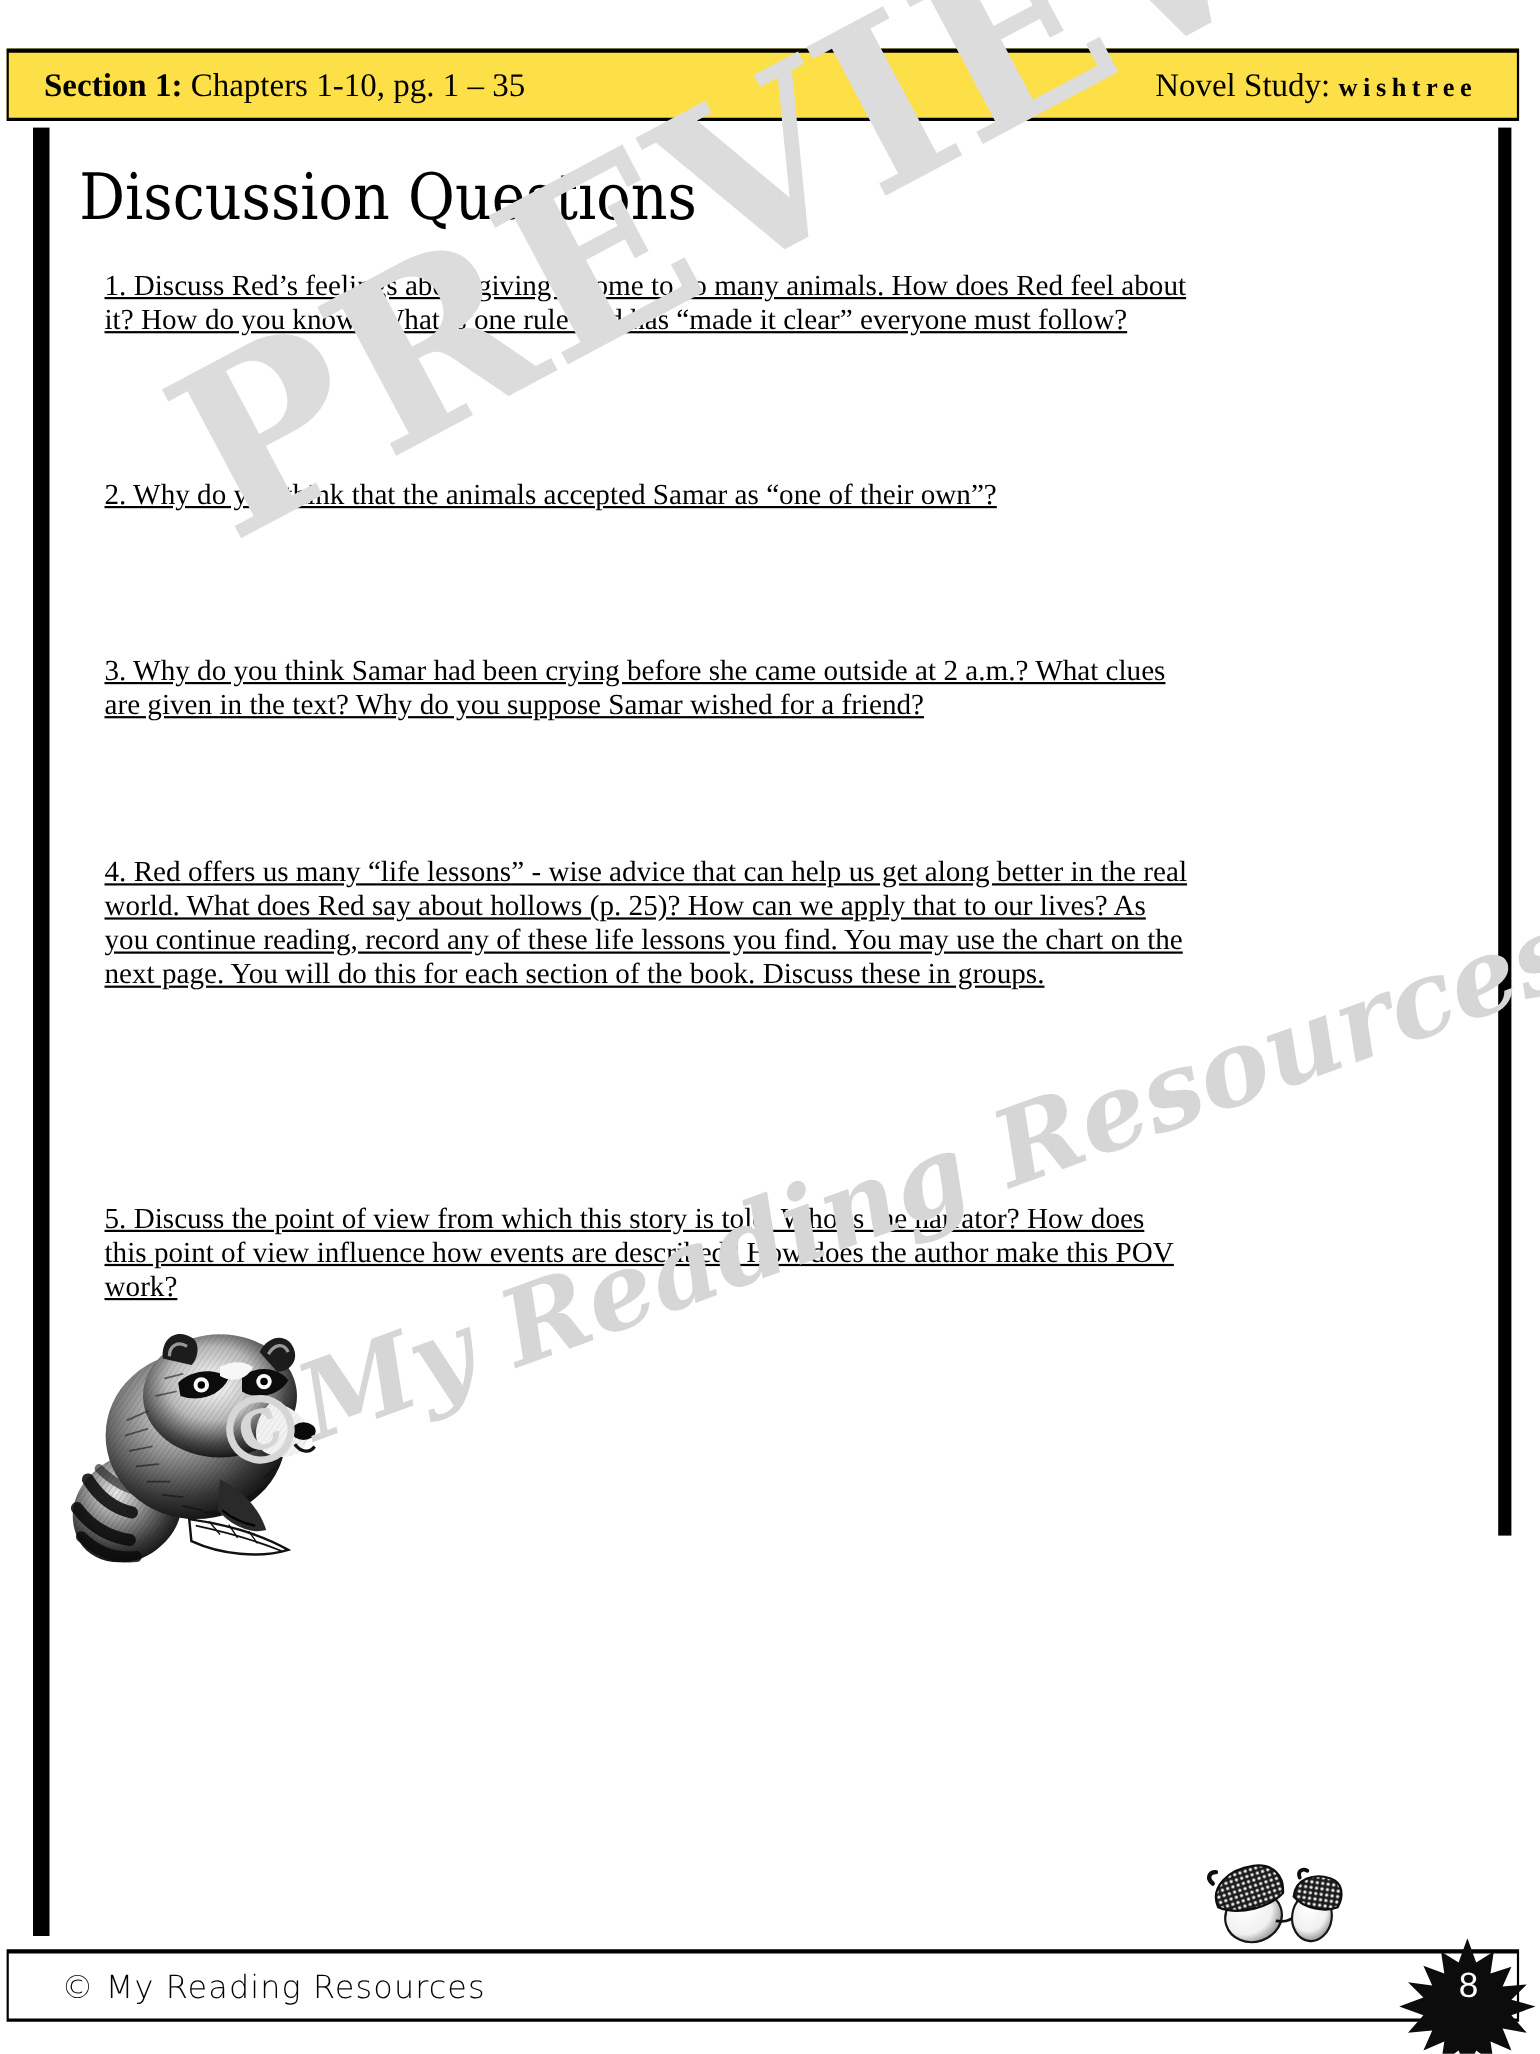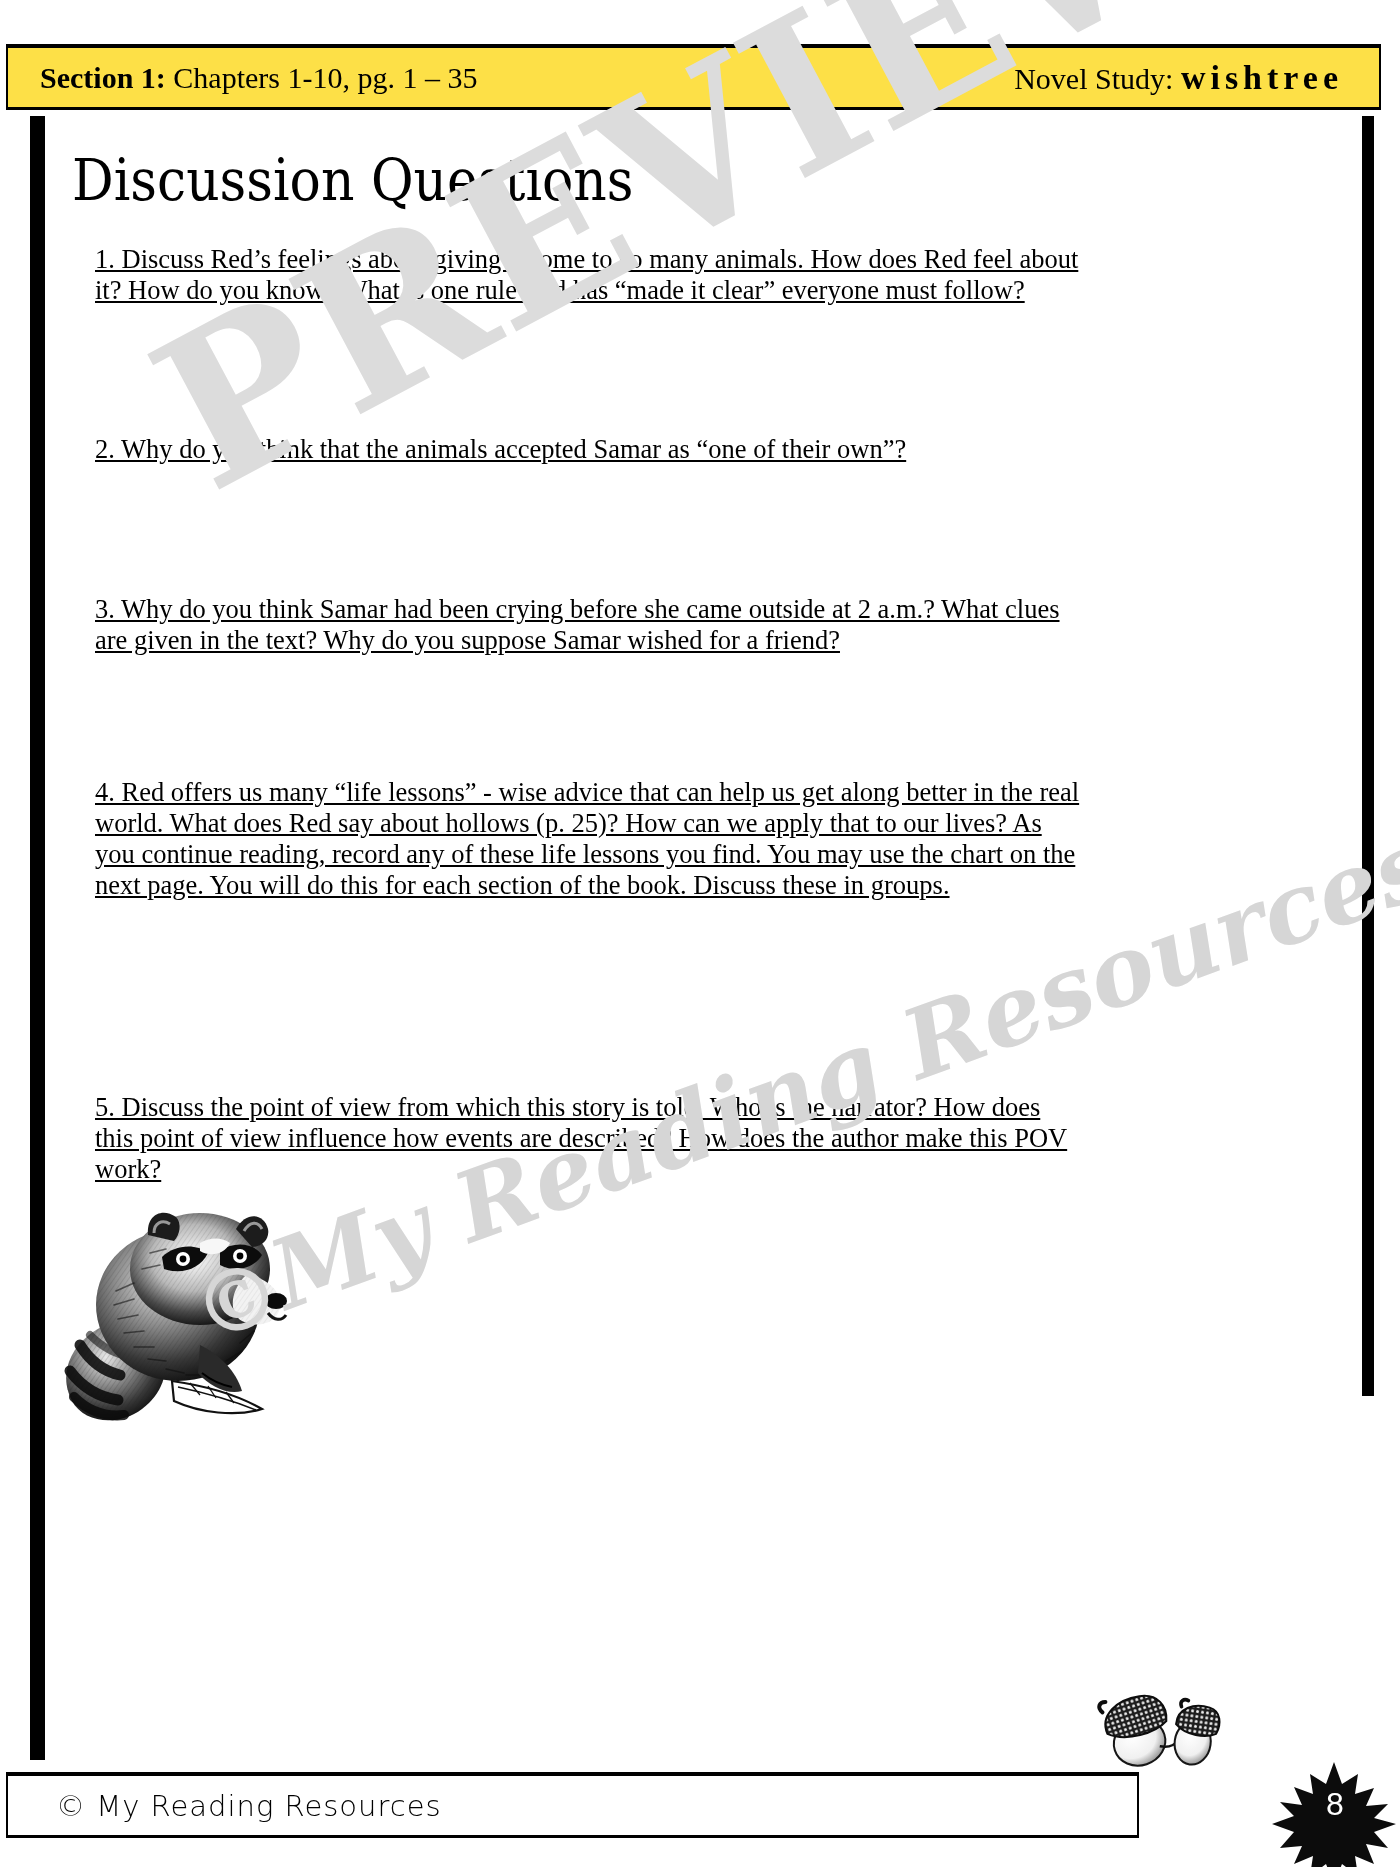--- a/index.html
+++ b/index.html
@@ -51,21 +51,21 @@
     right: 36px;
     top: 50%;
     transform: translateY(-50%);
     font-family: "Liberation Serif", serif;
     font-size: 30px;
     white-space: nowrap;
     color: #000;
   }
   .header-right .hr-title {
     font-weight: 700;
-    font-size: 34px;
+    font-size: 24px;
     letter-spacing: 5px;
   }
 
   
   .spine-outer {
     position: absolute;
     left: 30px;
     top: 116px;
     width: 15px;
     height: 1644px;
@@ -196,21 +196,21 @@
     font-size: 32px;
     color: #ffffff;
     z-index: 9;
   }
 
   
   .footer-bar {
     position: absolute;
     left: 6px;
     top: 1772px;
-    width: 1133px;
+    width: 1375px;
     height: 66px;
     border-top: 4px solid #000;
     border-bottom: 3px solid #000;
     border-left: 2px solid #000;
     border-right: 2px solid #000;
     background: #fff;
     z-index: 4;
     text-align: center;
   }
   .footer-text {

